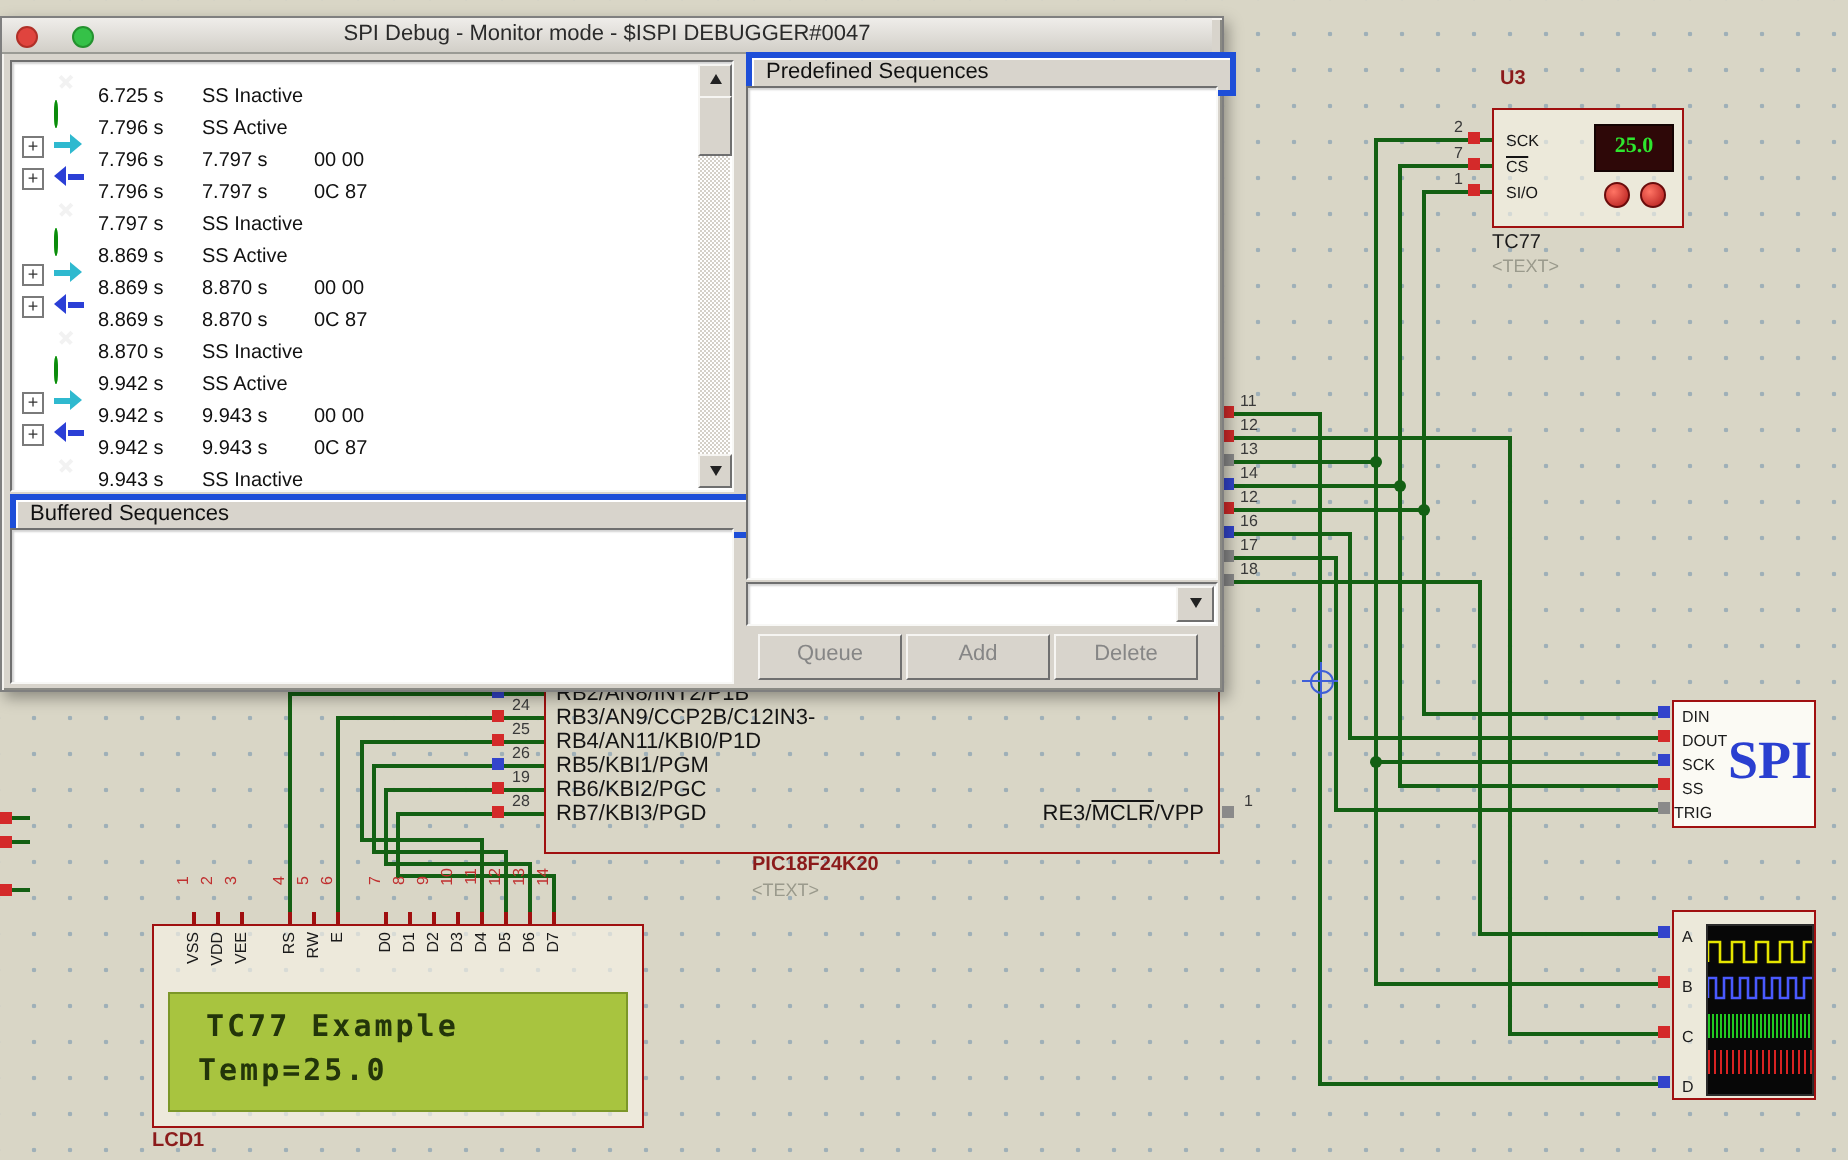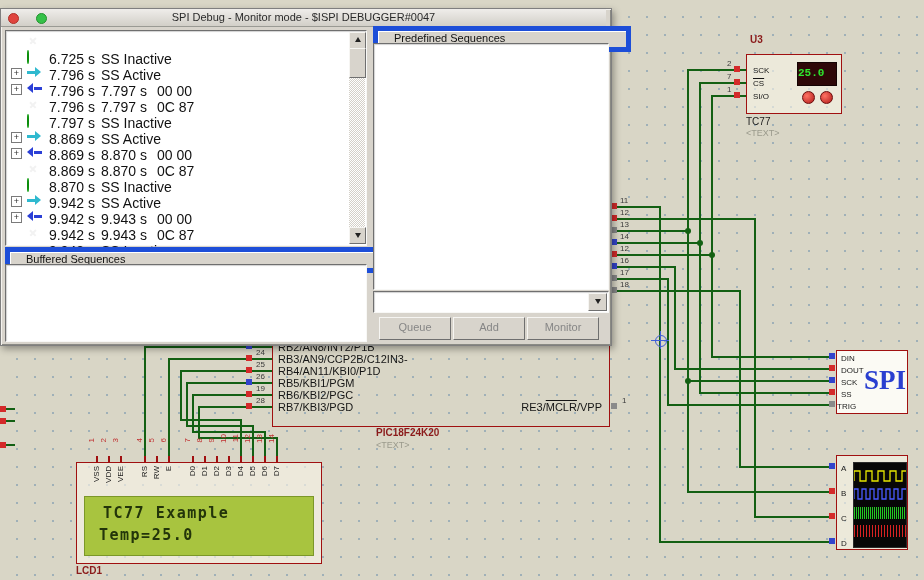--- a/index.html
+++ b/index.html
@@ -25,22 +25,22 @@
   .vtext{position:absolute;writing-mode:vertical-rl;transform:rotate(180deg);
          font-size:8px;color:#1a1a1a;line-height:9px;letter-spacing:0}
   .vnum{position:absolute;writing-mode:vertical-rl;transform:rotate(180deg);
         font-size:8px;color:#c03030;line-height:9px}
   .stub{position:absolute;width:2px;background:var(--comp)}
   .origin{position:absolute;width:10px;height:10px;border:1.5px solid #3f5fd8;border-radius:50%}
   .oline{position:absolute;background:#3f5fd8}
 
   
   .tcdisp{position:absolute;background:#2e0808;border:1px solid #140303;
-          color:#2ee62e;font-family:Liberation Mono, monospace;font-weight:bold;
-          font-size:11px;line-height:20px}
+          color:#2ee62e;font-family:Liberation Serif, serif;font-weight:bold;
+          font-size:11px;text-align:center;line-height:20px}
   .knob{position:absolute;width:11px;height:11px;border-radius:50%;
         background:radial-gradient(circle at 35% 35%,#ff7464,#b01818);border:1px solid #6a0c0c}
   .ovl{text-decoration:overline}
 
   
   .inst{position:absolute;border:1.5px solid var(--comp);background:#fbfaf4}
   .instlbl{position:absolute;font-size:8px;color:#1a1a1a;line-height:9px}
   .spilogo{position:absolute;font-family:"Liberation Serif",serif;font-weight:bold;
            font-size:27px;color:#2a3fd0;line-height:30px}
   .scopescr{position:absolute;background:#070707;border:1px solid #2a2a2a}
@@ -63,26 +63,26 @@
   .titlebar{position:absolute;left:0;top:0;right:5px;height:17px;
             background:linear-gradient(#efedea,#d2cfc8);border-bottom:1px solid #9a9a94}
   .title{text-align:center;font-size:11px;color:#2a2a2a;line-height:17px}
   .tl{position:absolute;top:4px;width:9px;height:9px;border-radius:50%}
   .tl.red{left:7px;background:#e0443e;border:1px solid #b03028}
   .tl.green{left:35px;background:#35c148;border:1px solid #24922f}
 
   .sunken{background:#fff;border:1px solid;border-color:#6f6f6f #f8f8f6 #f8f8f6 #6f6f6f;
           box-shadow:inset 1px 1px 1px rgba(0,0,0,.18)}
   .raised{background:#d8d4cc;border:1px solid;border-color:#f6f5f2 #6f6f6f #6f6f6f #f6f5f2}
-  .grpbar{position:absolute;height:16px;background:#d8d4cc;border:5px solid #1d4ed8;
-          box-shadow:inset 1px 1px 0 #fff;line-height:14px;padding-left:16px}
+  .grpbar{position:absolute;height:16px;background:#d8d4cc;border:3px solid #1d4ed8;
+          box-shadow:inset 1px 1px 0 #fff;line-height:14px;padding-left:7px}
 
   .listbox{position:absolute;left:4px;top:21px;width:360px;height:214px}
   .row{position:absolute;left:1px;height:16px;right:18px}
-  .row .t{position:absolute;top:18px;font-size:14px;white-space:nowrap}
+  .row .t{position:absolute;top:10px;font-size:10px;white-space:nowrap}
   .t1{left:42px}.t2{left:94px}.hex{left:150px}
   .expand{position:absolute;left:4px;top:3px;width:9px;height:9px;border:1px solid #7a7a7a;
           background:#fff;font-size:9px;line-height:8px;text-align:center;color:#333}
   .ic{position:absolute;left:20px;top:2px;width:14px;height:11px}
   .icx{width:11px;height:11px;border-radius:50%;background:#6e6e6e;position:relative}
   .icx::before,.icx::after{content:"";position:absolute;left:1.6px;top:4.7px;width:7.8px;height:1.6px;background:#f2f2f2}
   .icx::before{transform:rotate(45deg)}.icx::after{transform:rotate(-45deg)}
   .icg{width:11px;height:11px;border-radius:50%;background:#1dc51d;border:1px solid #0c8a0c;box-sizing:border-box}
   .arr i{display:block;position:absolute}
   .shaft{top:3.5px;width:8px;height:3px}
@@ -474,16 +474,16 @@
 
     <div class="combo sunken" style="left:372px;top:282px;width:234px">
       <span style="position:absolute;left:4px;top:3px;font-size:11px"></span>
       <div class="combo-btn raised">
         <div class="tri-down" style="margin-top:5px"></div>
       </div>
     </div>
 
     <div class="btn raised" style="left:378px;top:308px">Queue</div>
     <div class="btn raised" style="left:452px;top:308px">Add</div>
-    <div class="btn raised" style="left:526px;top:308px">Monitor</div>
+    <div class="btn raised" style="left:526px;top:308px">Delete</div>
   </div>
 
 </div>
 
 </body></html>

